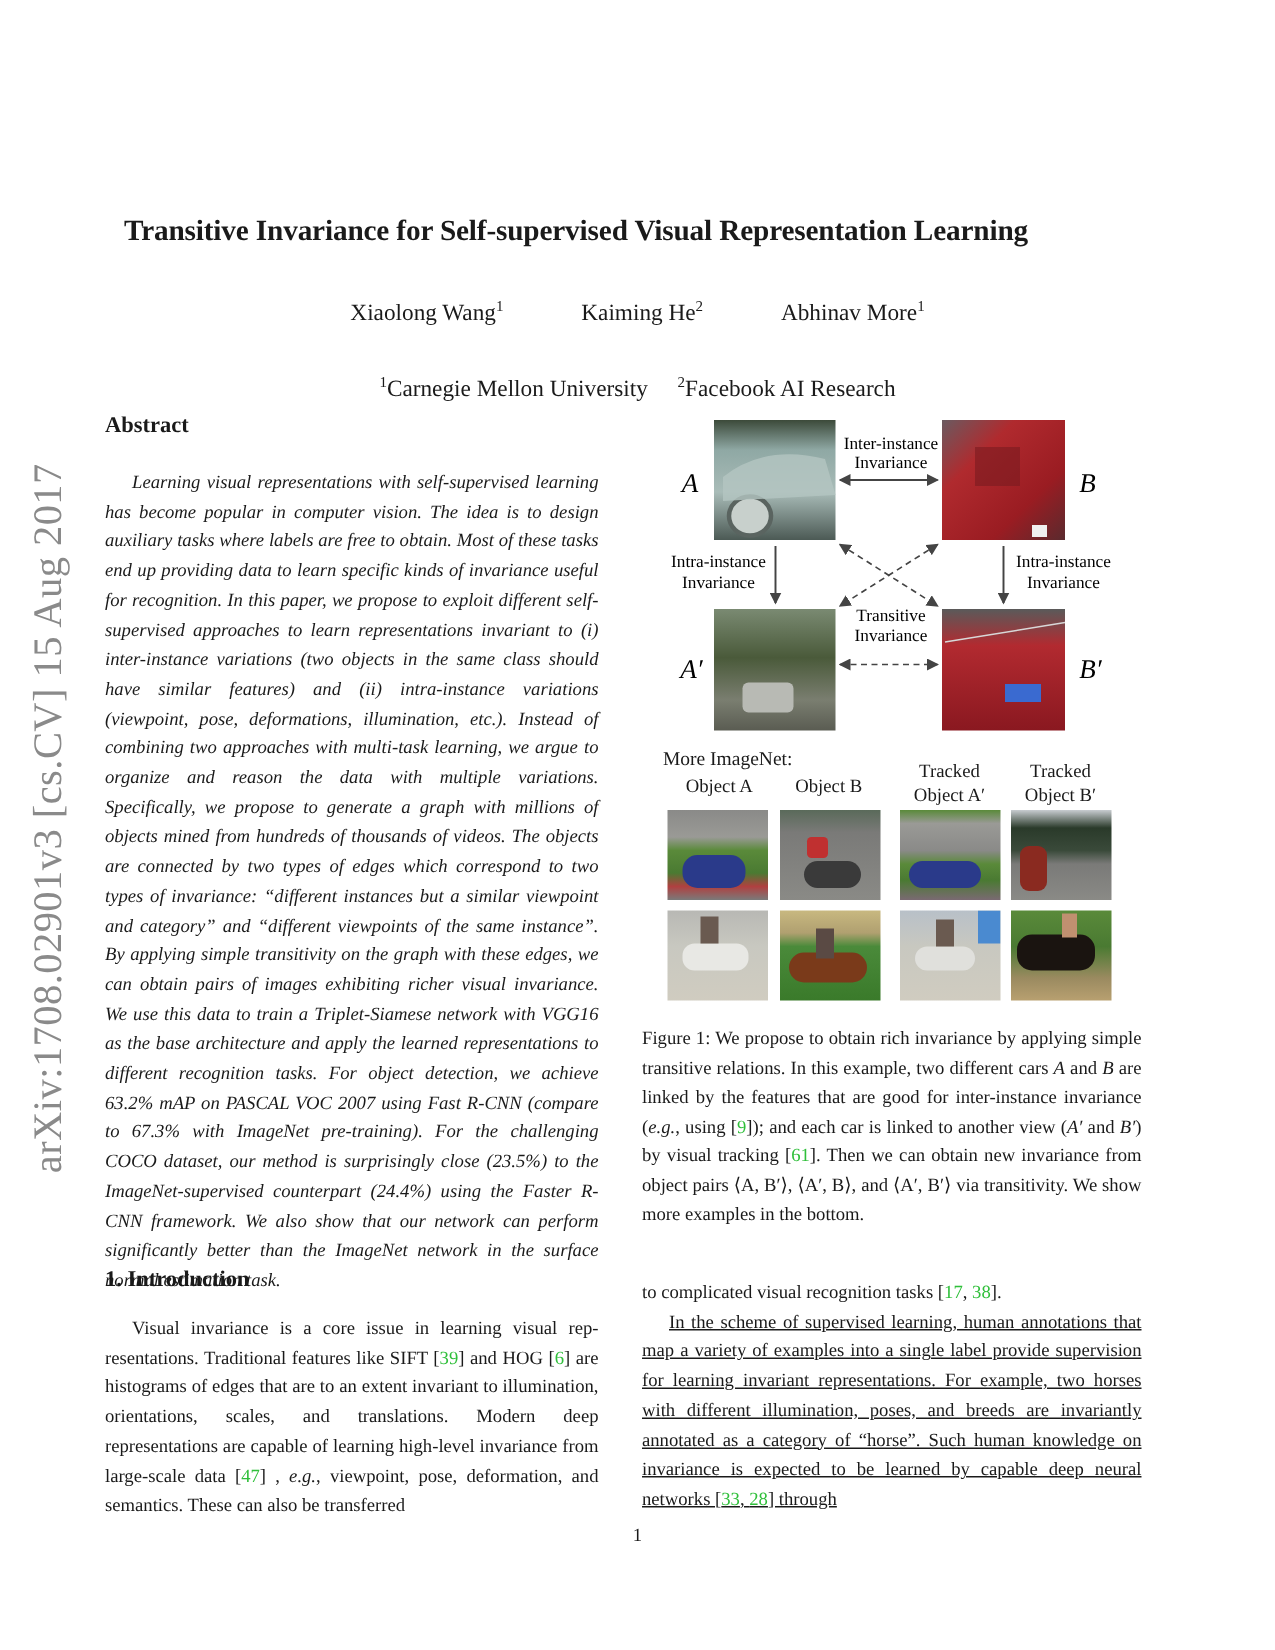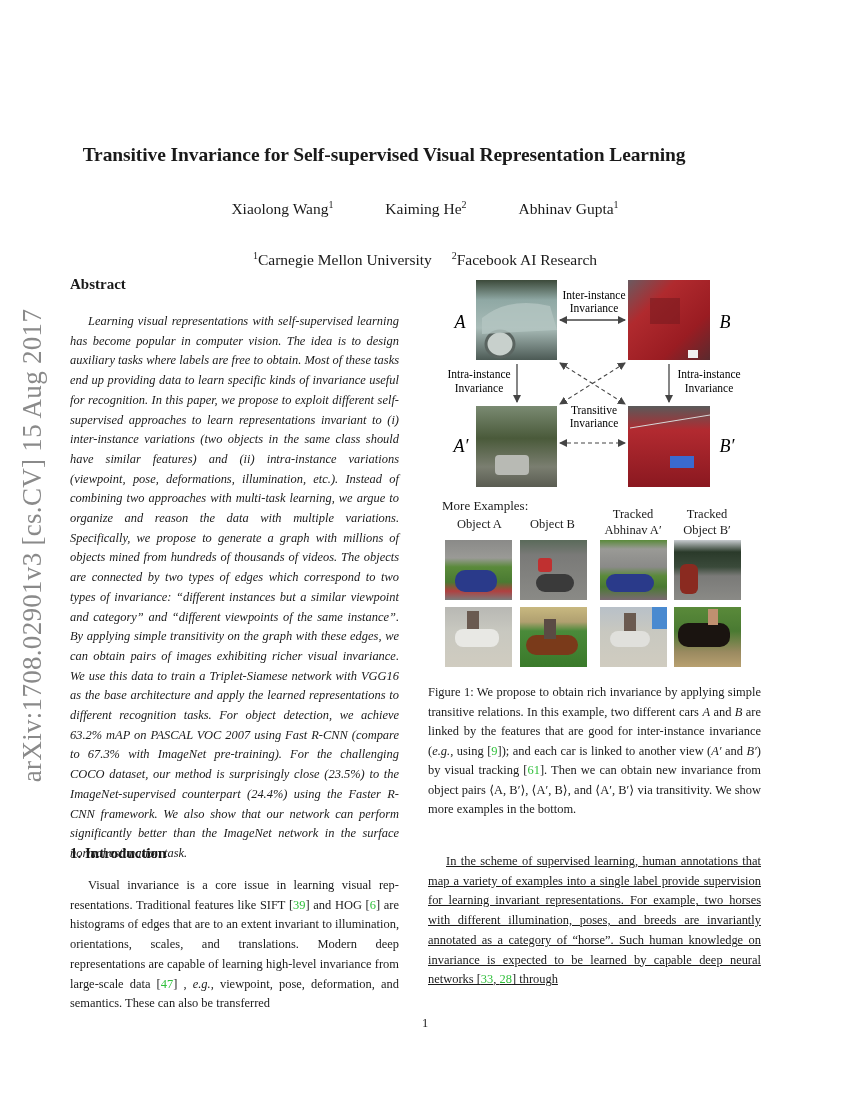--- a/index.html
+++ b/index.html
@@ -32,21 +32,21 @@
 </head>
 <body>
 
 <div class="abs arxiv">arXiv:1708.02901v3  [cs.CV]  15 Aug 2017</div>
 
 <div class="abs title">Transitive Invariance for Self-supervised Visual Representation Learning</div>
 
 <div class="abs authors">
   <span class="a"><span>Xiaolong Wang</span><sup>1</sup></span>
   <span class="a"><span>Kaiming He</span><sup>2</sup></span>
-  <span class="a"><span>Abhinav Gupta</span><sup>1</sup></span>
+  <span class="a"><span>Abhinav More</span><sup>1</sup></span>
 </div>
 
 <div class="abs affil">
   <span class="a"><sup>1</sup><span>Carnegie Mellon University</span></span>
   <span class="a"><sup>2</sup><span>Facebook AI Research</span></span>
 </div>
 
 <div class="abs abs-heading">Abstract</div>
 <div class="abs abstract">Learning visual representations with self-supervised learning has become popular in computer vision. The idea is to design auxiliary tasks where labels are free to obtain. Most of these tasks end up providing data to learn specific kinds of invariance useful for recognition.  In this paper, we propose to exploit different self-supervised approaches to learn representations invariant to (i) inter-instance vari­ations (two objects in the same class should have similar features) and (ii) intra-instance variations (viewpoint, pose, deformations, illumination, etc.). Instead of combining two approaches with multi-task learning, we argue to organize and reason the data with multiple variations. Specifically, we propose to generate a graph with millions of objects mined from hundreds of thousands of videos. The objects are connected by two types of edges which correspond to two types of invariance: “different instances but a simi­lar viewpoint and category” and “different viewpoints of the same instance”. By applying simple transitivity on the graph with these edges, we can obtain pairs of images ex­hibiting richer visual invariance. We use this data to train a Triplet-Siamese network with VGG16 as the base archi­tecture and apply the learned representations to different recognition tasks. For object detection, we achieve 63.2% mAP on PASCAL VOC 2007 using Fast R-CNN (compare to 67.3% with ImageNet pre-training). For the challenging COCO dataset, our method is surprisingly close (23.5%) to the ImageNet-supervised counterpart (24.4%) using the Faster R-CNN framework. We also show that our network can perform significantly better than the ImageNet network in the surface normal estimation task.</div>
 
@@ -119,26 +119,26 @@
     <text x="174" y="157" font-family="Liberation Serif, serif" font-size="11.5" text-anchor="middle">Invariance</text>
 
     <line x1="140" y1="50" x2="205" y2="50" stroke="#444" stroke-width="1.3" marker-start="url(#ahs)" marker-end="url(#ah)"></line>
     <line x1="97" y1="94" x2="97" y2="132" stroke="#444" stroke-width="1.3" marker-end="url(#ah)"></line>
     <line x1="249" y1="94" x2="249" y2="132" stroke="#444" stroke-width="1.3" marker-end="url(#ah)"></line>
     <line x1="140" y1="93" x2="205" y2="134" stroke="#444" stroke-width="1.1" stroke-dasharray="4,3" marker-start="url(#ahs)" marker-end="url(#ah)"></line>
     <line x1="205" y1="93" x2="140" y2="134" stroke="#444" stroke-width="1.1" stroke-dasharray="4,3" marker-start="url(#ahs)" marker-end="url(#ah)"></line>
     <line x1="140" y1="173" x2="205" y2="173" stroke="#444" stroke-width="1.1" stroke-dasharray="4,3" marker-start="url(#ahs)" marker-end="url(#ah)"></line>
   </svg>
 
-  <div class="abs ex-head" style="left:22px; top:228px; text-align:left; font-size:13px;">More Examples:</div>
+  <div class="abs ex-head" style="left:22px; top:228px; text-align:left; font-size:13px;">More ImageNet:</div>
   <div class="abs ex-head" style="left:22px; top:246px; width:75px;"><span>Object A</span></div>
   <div class="abs ex-head" style="left:95px; top:246px; width:75px;font-family:Liberation Serif, serif;"><span>Object B</span></div>
   <div class="abs ex-head" style="left:178px; top:236px; width:70px;">
       <div>Tracked</div>
-      <div>Abhinav A′</div>
+      <div>Object A′</div>
     </div>
   <div class="abs ex-head" style="left:252px; top:236px; width:70px;">
       <div>Tracked</div>
       <div>Object B′</div>
     </div>
 
   <div class="imgbox" style="left:25px; top:270px; width:67px; height:60px; background:linear-gradient(180deg,#8a8a88 0%,#9a9a96 30%,#5a8a3a 45%,#4a7a32 70%,#b04040 85%,#7a7a7a 100%);">
       <div style="position:absolute;left:10px;top:30px;width:42px;height:22px;border-radius:10px;background:#2a3a8a;"></div>
     </div>
   <div class="imgbox" style="left:100px; top:270px; width:67px; height:60px; background:linear-gradient(180deg,#5a6a5a 0%,#7a7a78 25%,#8a8a86 100%);">
@@ -171,16 +171,17 @@
     </div>
 </div>
 
 <div class="abs caption"><span>Figure 1:</span><span> We propose to obtain rich invariance by apply­ing simple transitive relations. In this example, two differ­ent cars </span><i>A</i><span> and </span><i>B</i><span> are linked by the features that are good for inter-instance invariance (</span><i>e.g.</i><span>, using [</span><a class="cite">9</a><span>]); and each car is linked to another view (</span><i>A′</i><span> and </span><i>B′</i><span>) by visual tracking [</span><a class="cite">61</a><span>]. Then we can obtain new invariance from object pairs ⟨A, B′⟩, ⟨A′, B⟩, and ⟨A′, B′⟩ via transitivity.  We show more examples in the bottom.</span></div>
 
 <div class="abs sec-heading">1. Introduction</div>
 
 <div class="abs col intro-left"><span>Visual invariance is a core issue in learning visual rep­resentations. Traditional features like SIFT [</span><a class="cite">39</a><span>] and HOG [</span><a class="cite">6</a><span>] are histograms of edges that are to an extent invariant to illumination, orientations, scales, and translations. Modern deep representations are capable of learning high-level in­variance from large-scale data [</span><a class="cite">47</a><span>] , </span><i>e.g.</i><span>, viewpoint, pose, deformation, and semantics. These can also be transferred</span></div>
 
 <div class="abs col intro-right">
+  <p><span>to complicated visual recognition tasks [</span><a class="cite">17</a><span>, </span><a class="cite">38</a><span>].</span></p>
   <p class="ind"><span>In the scheme of supervised learning, human annotations that map a variety of examples into a single label provide supervision for learning invariant representations.  For ex­ample, two horses with different illumination, poses, and breeds are invariantly annotated as a category of “horse”. Such human knowledge on invariance is expected to be learned by capable deep neural networks [</span><a class="cite">33</a><span>, </span><a class="cite">28</a><span>] through</span></p>
 </div>
 
 <div class="abs pagenum">1</div>
 
 </body></html>

